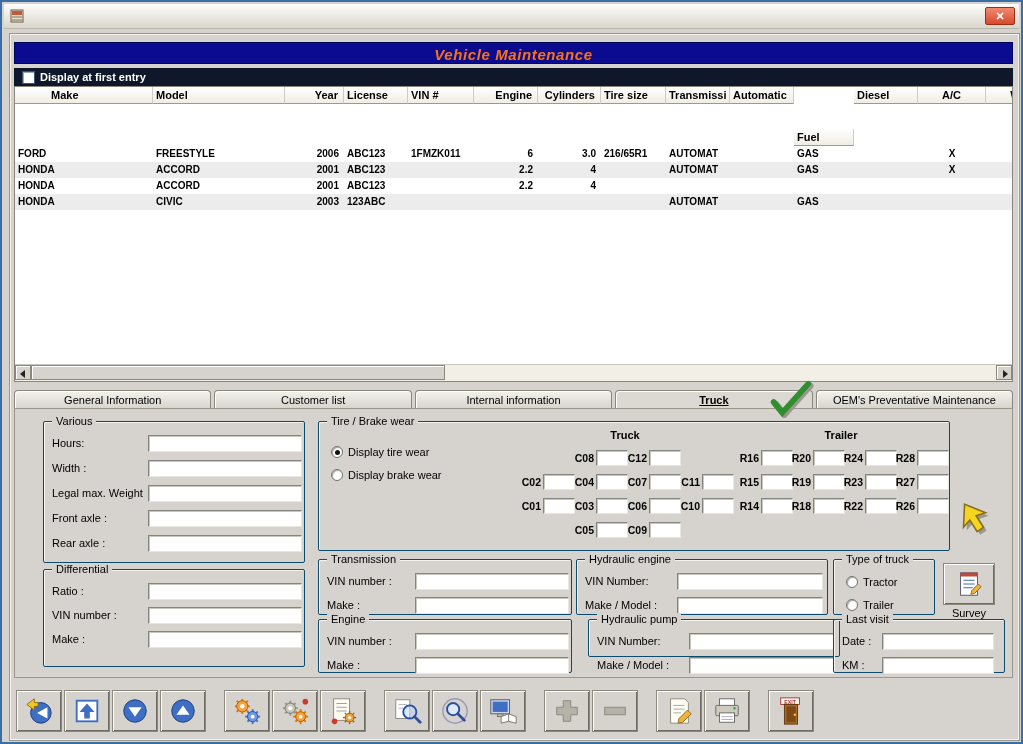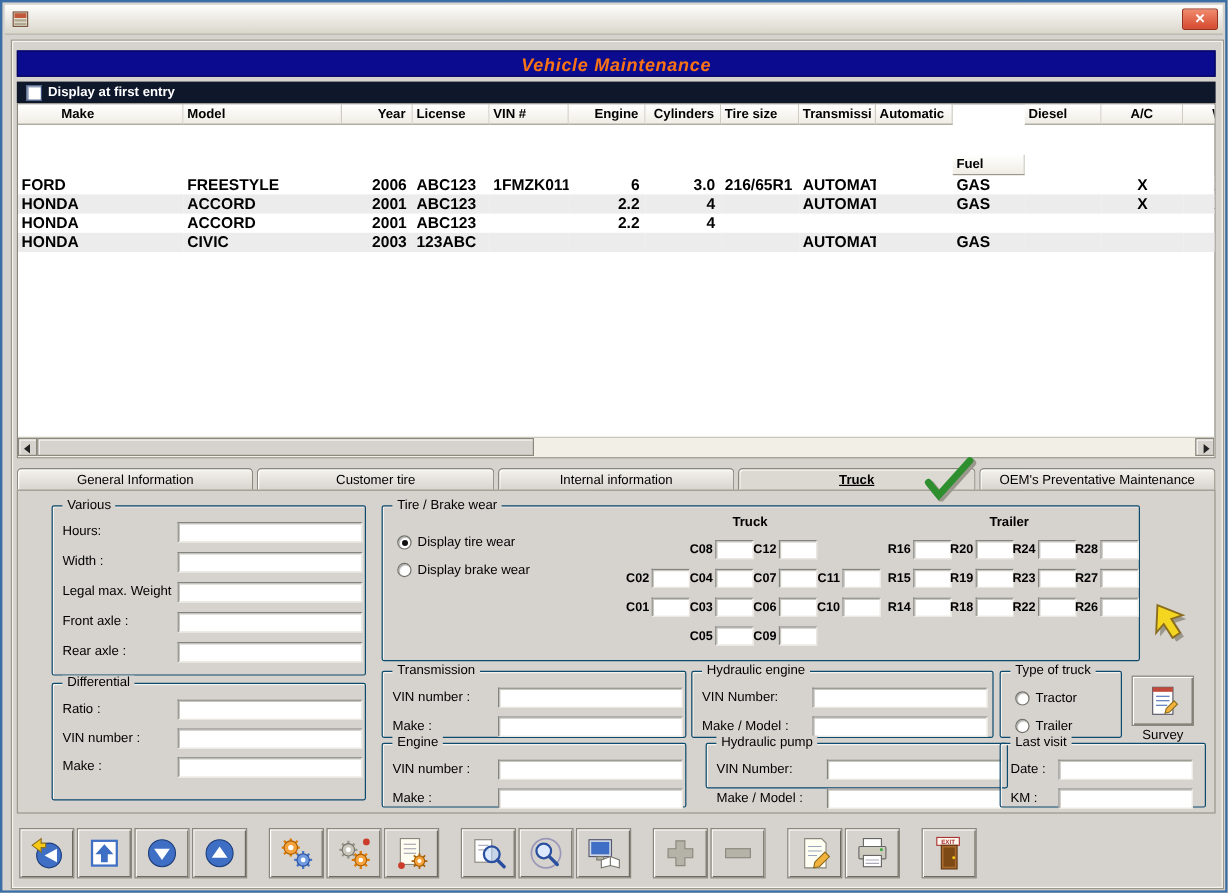--- a/index.html
+++ b/index.html
@@ -11,21 +11,21 @@
   .banner{position:absolute;left:12px;top:40px;width:999px;height:22px;background:#0B0B8F;border:1px solid #05055c;box-sizing:border-box;display:flex;align-items:flex-end;justify-content:center;color:#f97316;font-weight:bold;font-style:italic;font-size:15px;letter-spacing:.6px;}
   .options-bar{position:absolute;left:12px;top:66px;width:999px;height:18px;background:#0f172a;display:flex;align-items:center;box-sizing:border-box;padding-left:8px;}
   .cb{width:11px;height:11px;background:#fff;border:1px solid #39517c;box-shadow:inset 1px 1px 0 #9aa8c0;display:inline-block;}
   .cb-label{color:#fff;font-size:11px;font-weight:bold;margin-left:5px;}
   .table-wrap{position:absolute;left:12px;top:84px;width:999px;height:296px;background:#fff;border:1px solid #8a877d;box-sizing:border-box;overflow:hidden;}
   .thead,.tr{display:flex;width:1040px;}
   .th{box-sizing:border-box;height:17px;line-height:16px;font-size:11px;font-weight:bold;padding-left:3px;background:linear-gradient(#ffffff,#efede4);border-right:1px solid #cfccc2;border-bottom:1px solid #9b988d;white-space:nowrap;overflow:hidden;}
   .tbody{background:#fff;}
   .tr{height:16px;}
   .tr.alt .td{background:#ececec;}
-  .td{box-sizing:border-box;height:16px;line-height:15px;font-size:13px;font-weight:bold;padding-left:3px;white-space:nowrap;overflow:hidden;}
+  .td{box-sizing:border-box;height:16px;line-height:15px;font-size:10px;font-weight:bold;padding-left:3px;white-space:nowrap;overflow:hidden;}
   .td.r,.th.r{text-align:right;padding-right:5px;}
   .td.c,.th.c{text-align:center;padding-left:0;}
   .hscroll{position:absolute;left:0;right:0;bottom:0;height:16px;background:#f2f0e6;border-top:1px solid #c9c6bc;}
   .sarrow{position:absolute;top:0;width:16px;height:15px;background:#D6D3CE;border:1px solid #8a877d;box-sizing:border-box;box-shadow:inset 1px 1px 0 #fff;}
   .sarrow.left{left:0;}
   .sarrow.right{right:0;}
   .sarrow::after{content:'';position:absolute;top:4px;border-top:4px solid transparent;border-bottom:4px solid transparent;}
   .sarrow.left::after{left:4px;border-right:5px solid #222;}
   .sarrow.right::after{left:6px;border-left:5px solid #222;}
   .sthumb{position:absolute;left:16px;top:0;width:414px;height:15px;background:#D6D3CE;border:1px solid #8a877d;box-sizing:border-box;box-shadow:inset 1px 1px 0 #fff;}
@@ -178,21 +178,21 @@
       </div>
     <div class="hscroll">
       <span class="sarrow left"></span>
       <span class="sthumb"></span>
       <span class="sarrow right"></span>
     </div>
   </div>
 
   <div class="tabbar">
       <div class="tab">General Information</div>
-      <div class="tab">Customer tire</div>
+      <div class="tab">Customer list</div>
       <div class="tab">Internal information</div>
       <div class="tab active">Truck</div>
       <div class="tab">OEM's Preventative Maintenance</div>
     </div>
   <span class="checkmark">
     <svg viewBox="0 0 50 40">
         <path d="M10 25l9 11L46 6" fill="none" stroke="#9a978c" stroke-width="7" stroke-linecap="round"></path>
         <path d="M8 23l9 11L44 4" fill="none" stroke="#2f8f2f" stroke-width="6" stroke-linecap="round"></path>
       </svg>
   </span>

